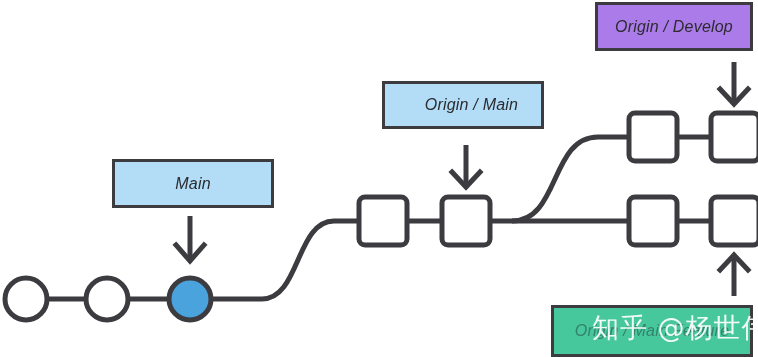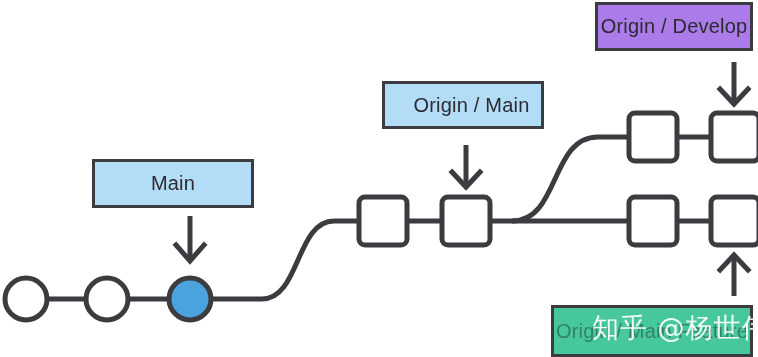--- a/index.html
+++ b/index.html
@@ -21,42 +21,43 @@
     width: 758px;
     height: 357px;
   }
   .label-box {
     position: absolute;
     box-sizing: border-box;
     border: 3px solid #3b3b40;
     display: flex;
     align-items: center;
     justify-content: center;
-    font-size: 20px;
+    font-size: 16px;
     color: #2b2b30;
     letter-spacing: 0.2px;
     white-space: nowrap;
+    font-style: italic;
   }
   #box-origin-develop {
     left: 595px;
     top: 2px;
     width: 158px;
     height: 49px;
     background: #ab7bea;
   }
   #box-origin-main {
     left: 382px;
     top: 81px;
     width: 162px;
     height: 48px;
     background: #b3ddf7;
     padding-left: 17px;
   }
   #box-main {
-    left: 92px;
+    left: 112px;
     top: 159px;
     width: 162px;
     height: 49px;
     background: #b3ddf7;
   }
   #box-origin-some-feature {
     left: 551px;
     top: 305px;
     width: 202px;
     height: 52px;

